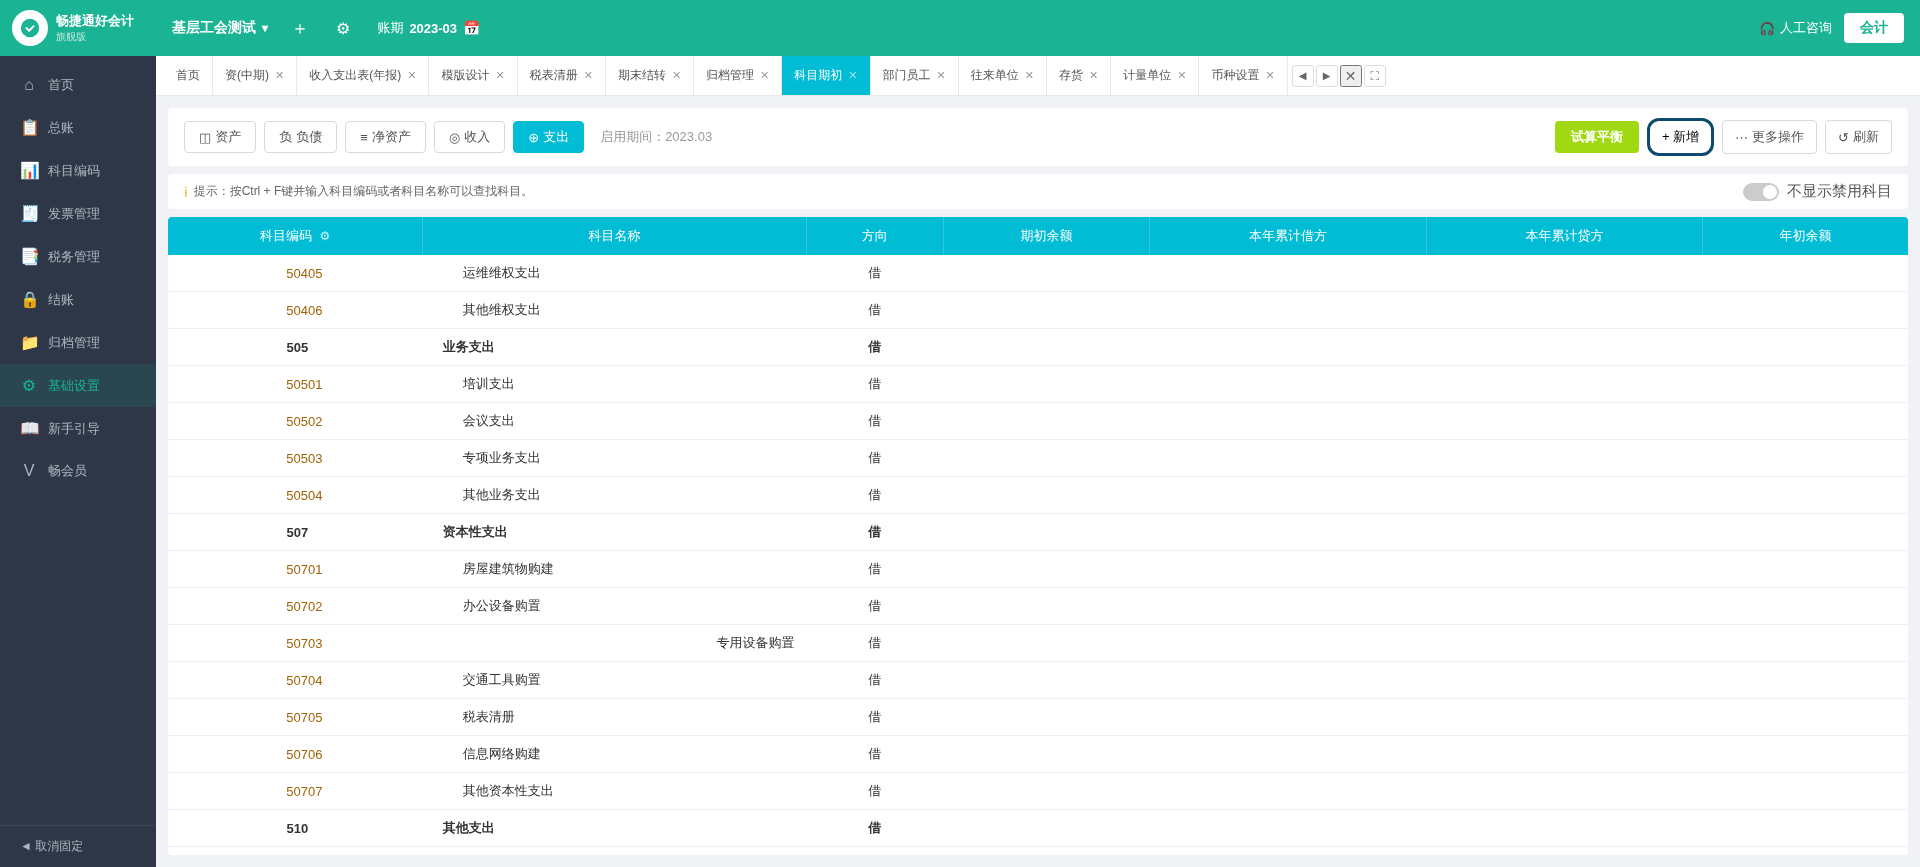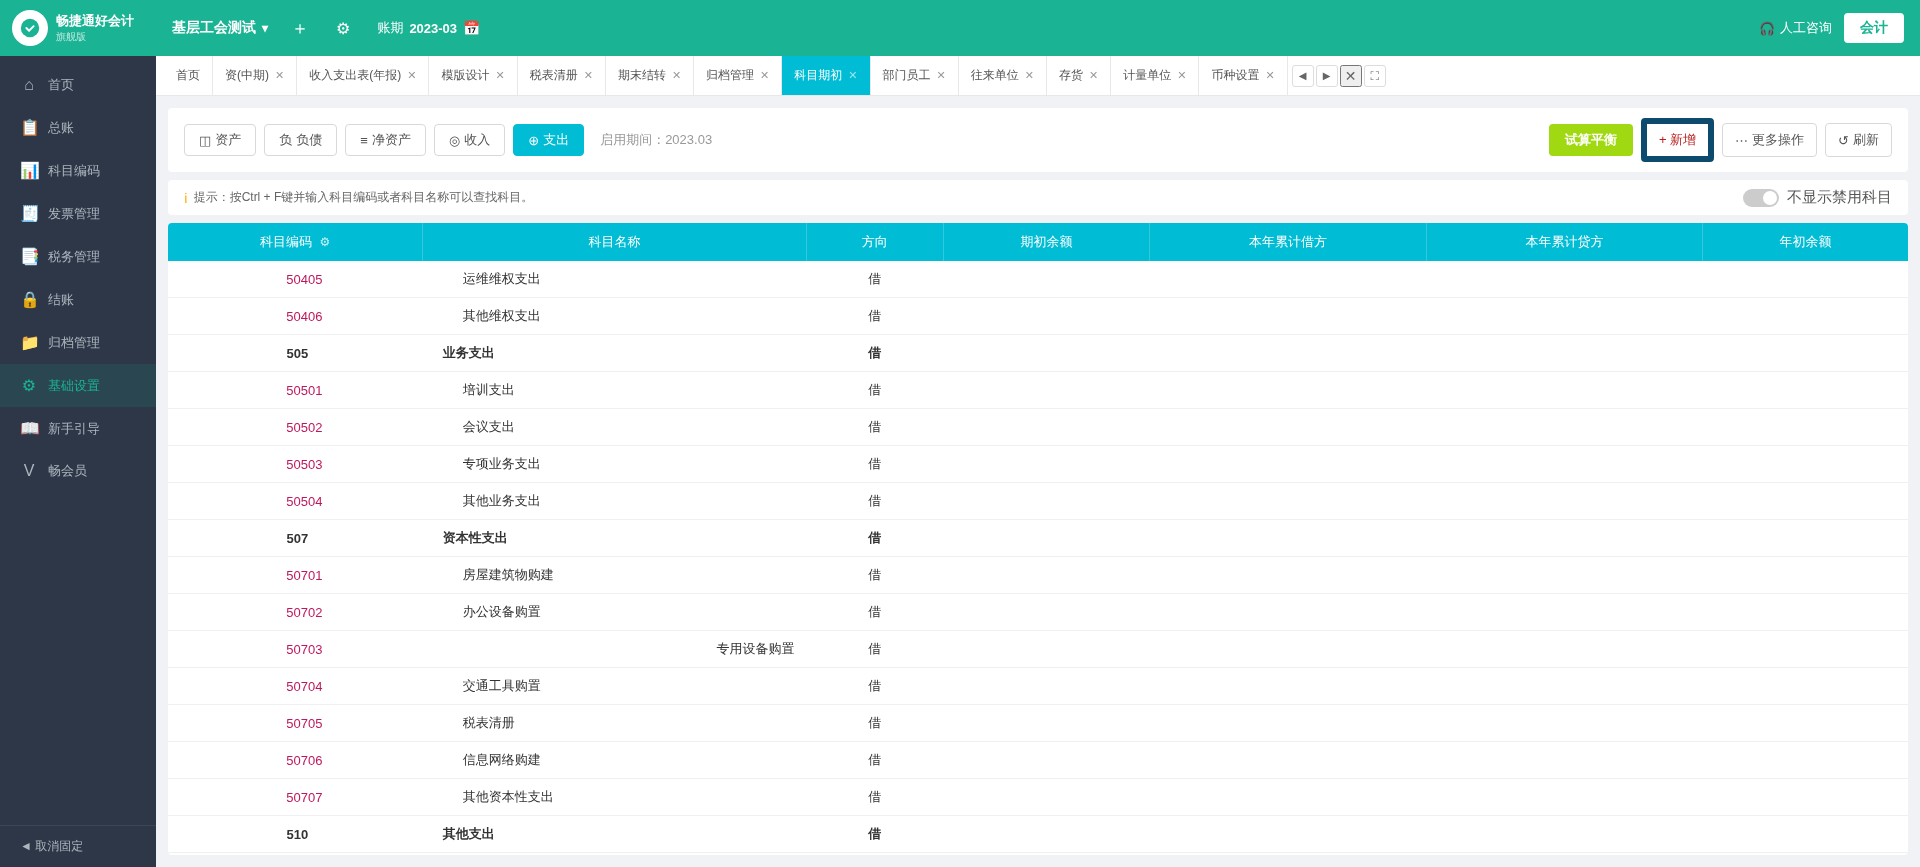--- a/index.html
+++ b/index.html
@@ -45,21 +45,21 @@
     
     .content { flex: 1; display: flex; flex-direction: column; overflow: hidden; background: #f0f2f5; padding: 12px; }
 
     
     .filter-bar { background: white; border-radius: 4px; padding: 10px 16px; margin-bottom: 8px; display: flex; align-items: center; gap: 8px; flex-shrink: 0; }
     .filter-btn { padding: 6px 14px; border-radius: 4px; border: 1px solid #d9d9d9; background: white; cursor: pointer; font-size: 13px; color: #555; display: flex; align-items: center; gap: 4px; }
     .filter-btn.active { background: #00bcd4; color: white; border-color: #00bcd4; }
     .filter-period { color: #999; font-size: 13px; margin-left: 8px; }
     .filter-right { margin-left: auto; display: flex; align-items: center; gap: 8px; }
     .btn-balance { background: #a0d911; color: white; border: none; border-radius: 4px; padding: 7px 16px; font-size: 13px; cursor: pointer; font-weight: bold; }
-    .btn-add { background: white; border: 6px solid #0c4a6e; border-radius: 4px; padding: 7px 12px; font-size: 13px; cursor: pointer; color: #b91c1c; display: flex; align-items: center; gap: 4px; }
+    .btn-add { background: white; border: 3px solid #0c4a6e; border-radius: 12px; padding: 7px 12px; font-size: 13px; cursor: pointer; color: #000000; display: flex; align-items: center; gap: 4px; }
     .btn-more { background: white; border: 1px solid #d9d9d9; border-radius: 4px; padding: 7px 12px; font-size: 13px; cursor: pointer; color: #555; display: flex; align-items: center; gap: 4px; }
     .btn-refresh { background: white; border: 1px solid #d9d9d9; border-radius: 4px; padding: 7px 12px; font-size: 13px; cursor: pointer; color: #555; display: flex; align-items: center; gap: 4px; }
 
     
     .hint-bar { background: white; border-radius: 4px; padding: 8px 16px; margin-bottom: 8px; display: flex; align-items: center; gap: 6px; font-size: 12px; color: #666; flex-shrink: 0; }
     .hint-icon { color: #faad14; font-size: 14px; }
     .hint-right { margin-left: auto; display: flex; align-items: center; gap: 8px; font-size: 15px; color: #555; }
     .toggle-switch { width: 36px; height: 18px; background: #ccc; border-radius: 9px; position: relative; cursor: pointer; }
     .toggle-knob { width: 14px; height: 14px; background: white; border-radius: 50%; position: absolute; top: 2px; right: 2px; }
 
@@ -69,21 +69,21 @@
     .table-wrap::-webkit-scrollbar-track { background: #f0f0f0; }
     .table-wrap::-webkit-scrollbar-thumb { background: #ccc; border-radius: 4px; }
     table { width: 100%; border-collapse: collapse; font-size: 13px; }
     thead tr { background: #00bcd4; color: white; }
     thead th { padding: 10px 12px; text-align: center; font-weight: normal; border-right: 1px solid rgba(255,255,255,0.2); white-space: nowrap; }
     thead th:last-child { border-right: none; }
     tbody tr { border-bottom: 1px solid #f0f0f0; }
     tbody td { padding: 9px 12px; text-align: center; color: #333; }
     tbody td:nth-child(2) { text-align: left; padding-left: 20px; }
     .row-parent td { font-weight: bold; }
-    .row-child td:first-child { padding-left: 30px; color: #be185d; }
+    .row-child td:first-child { padding-left: 30px; color: #a16207; }
     .settings-icon { font-size: 12px; color: rgba(255,255,255,0.8); cursor: pointer; margin-left: 4px; }
   </style>
 </head>
 <body>
 
 <div class="sidebar">
   <div class="sidebar-logo">
     <div class="sidebar-logo-icon">
       <svg viewBox="0 0 24 24" fill="none">
         <circle cx="12" cy="12" r="10" fill="#1ab394"></circle>

